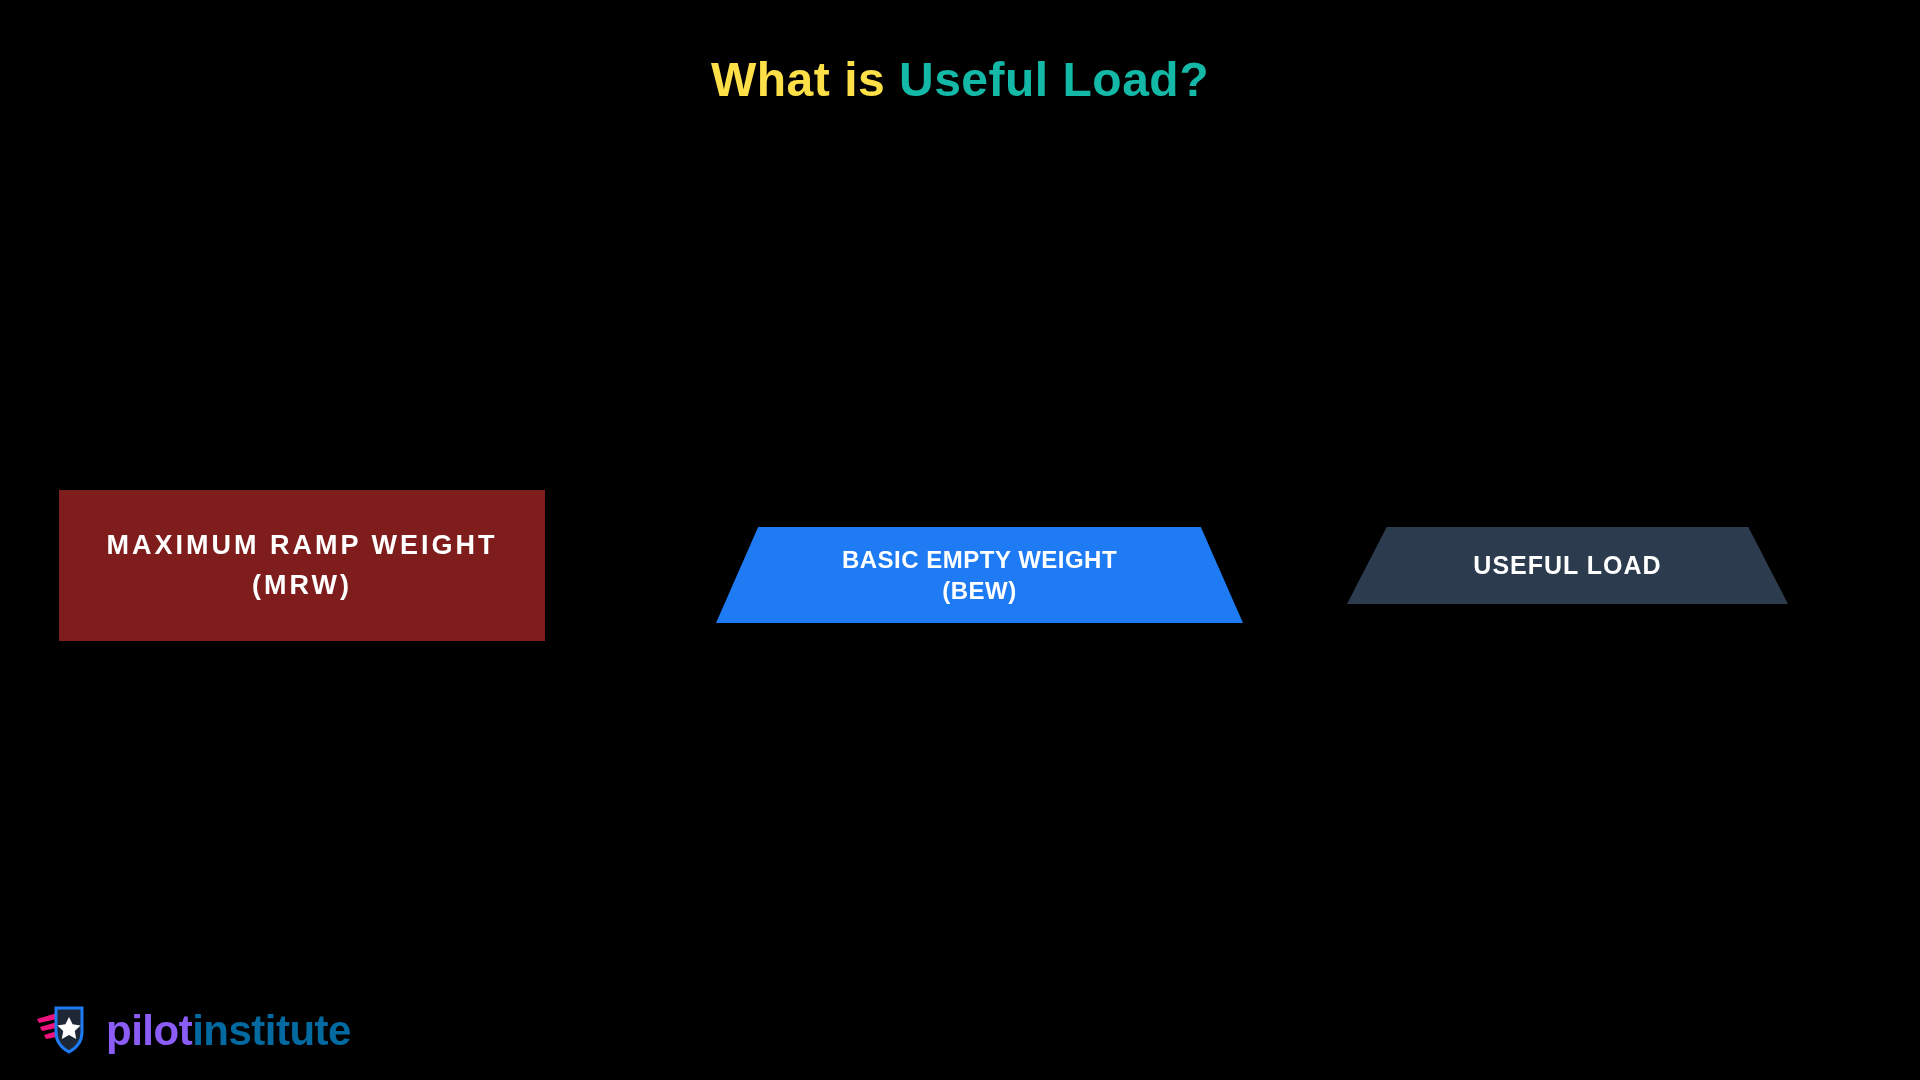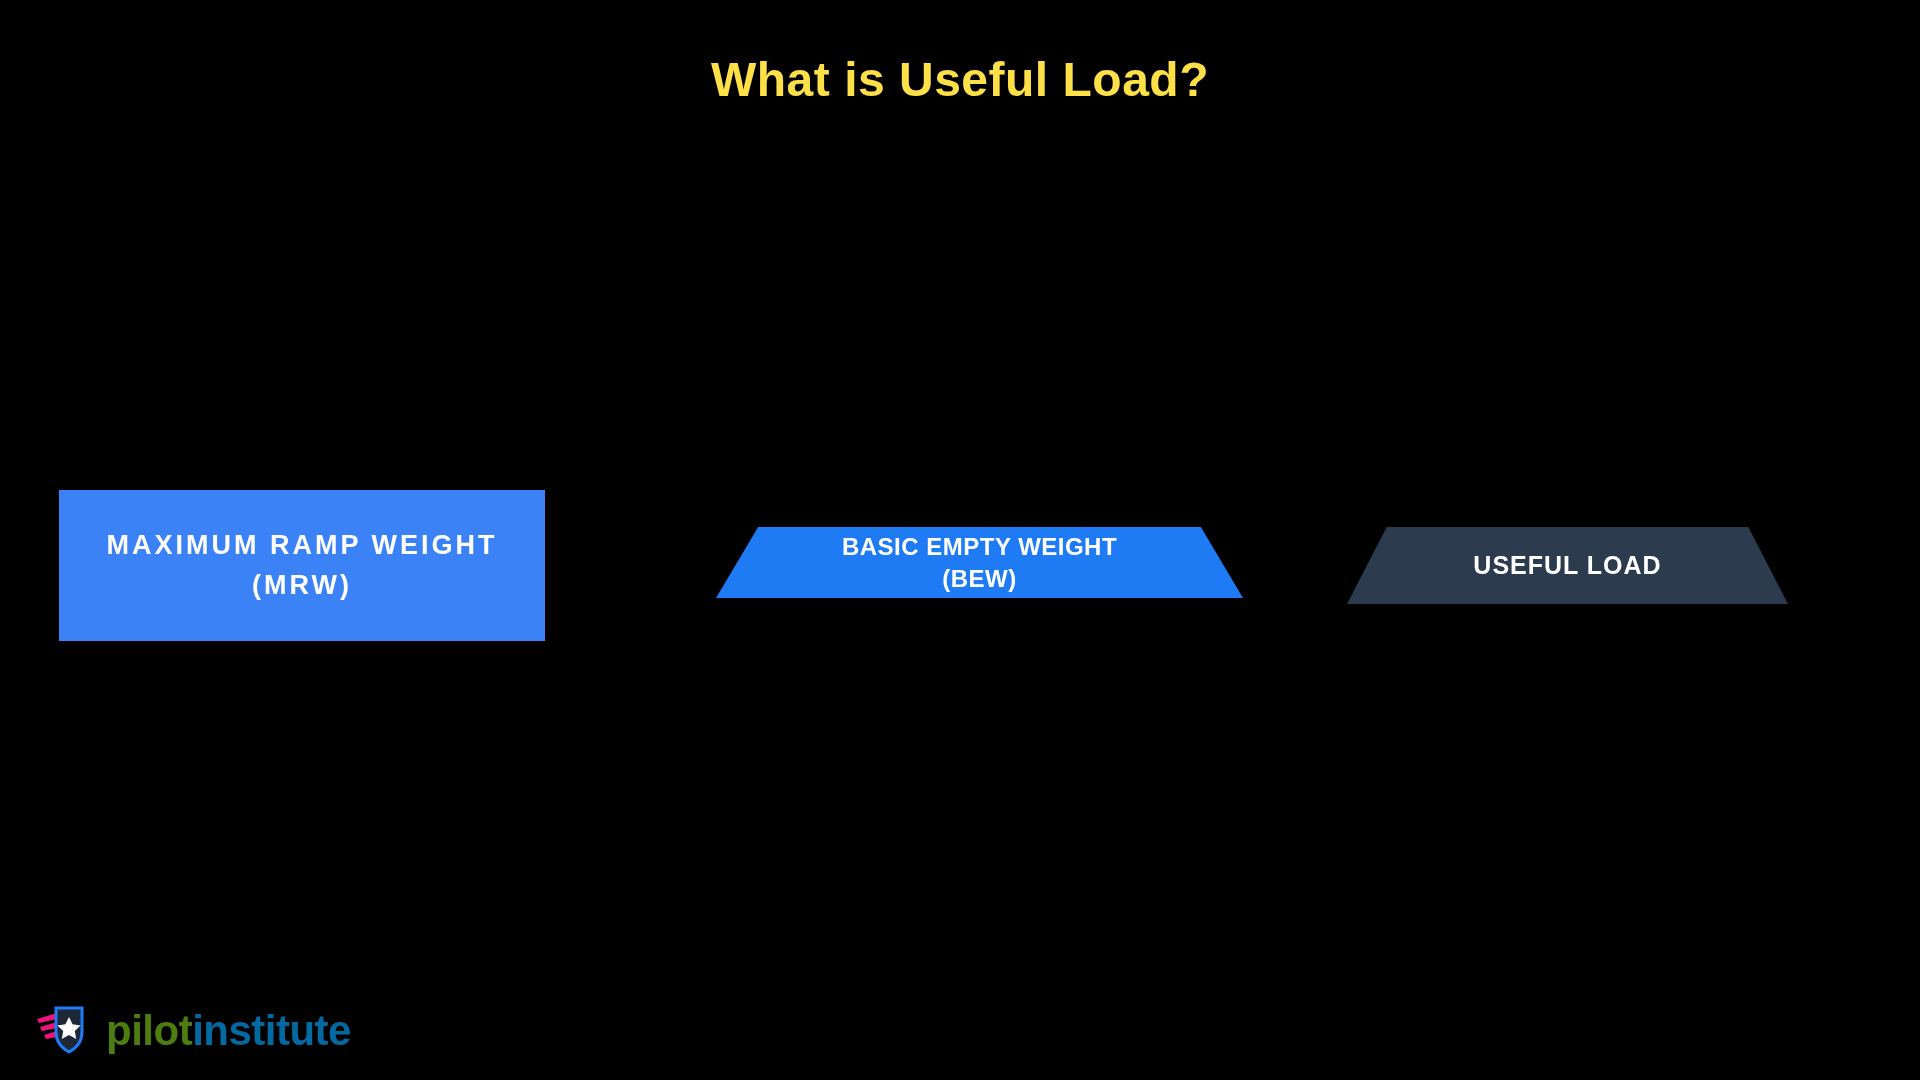--- a/index.html
+++ b/index.html
@@ -24,21 +24,21 @@
     top: 52px;
     left: 0;
     width: 100%;
     text-align: center;
     font-size: 48px;
     font-weight: bold;
     letter-spacing: 0.5px;
     white-space: nowrap;
   }
   .title .t-blue { color: #fde047; }
-  .title .t-pink { color: #fde047; }
+  .title .t-pink { color: #14b8a6; }
 
   .block {
     position: absolute;
     display: flex;
     flex-direction: column;
     align-items: center;
     justify-content: center;
     color: #ffffff;
     font-weight: bold;
     text-align: center;
@@ -49,21 +49,21 @@
     width: 486px;
     height: 151px;
     font-size: 27px;
     letter-spacing: 3px;
     line-height: 1.45;
   }
   .block-bew {
     left: 716px;
     top: 527px;
     width: 527px;
-    height: 71px;
+    height: 96px;
     font-size: 24px;
     letter-spacing: 0.5px;
     line-height: 1.3;
     clip-path: polygon(8% 0, 92% 0, 100% 100%, 0 100%);
   }
   .block-useful {
     left: 1347px;
     top: 527px;
     width: 441px;
     height: 77px;
@@ -79,33 +79,33 @@
     display: flex;
     align-items: center;
     gap: 12px;
   }
   .logo-text {
     font-size: 42px;
     font-weight: bold;
     letter-spacing: -0.5px;
     white-space: nowrap;
   }
-  .logo-text .w1 { color: #4d7c0f; }
+  .logo-text .w1 { color: #8b5cf6; }
   .logo-text .w2 { color: #0369a1; }
 </style>
 </head>
 <body>
 
 <div class="canvas">
 
   <div class="title">
     <span class="t-blue">What is </span><span class="t-pink">Useful Load?</span>
   </div>
 
-  <div class="block block-mrw" style="background: #3b82f6;">
+  <div class="block block-mrw" style="background: #7f1d1d;">
     <div>MAXIMUM RAMP WEIGHT</div>
     <div>(MRW)</div>
   </div>
 
   <div class="block block-bew" style="background: rgb(30, 123, 244);">
     <div>BASIC EMPTY WEIGHT</div>
     <div>(BEW)</div>
   </div>
 
   <div class="block block-useful" style="background: rgb(44, 59, 78);">

